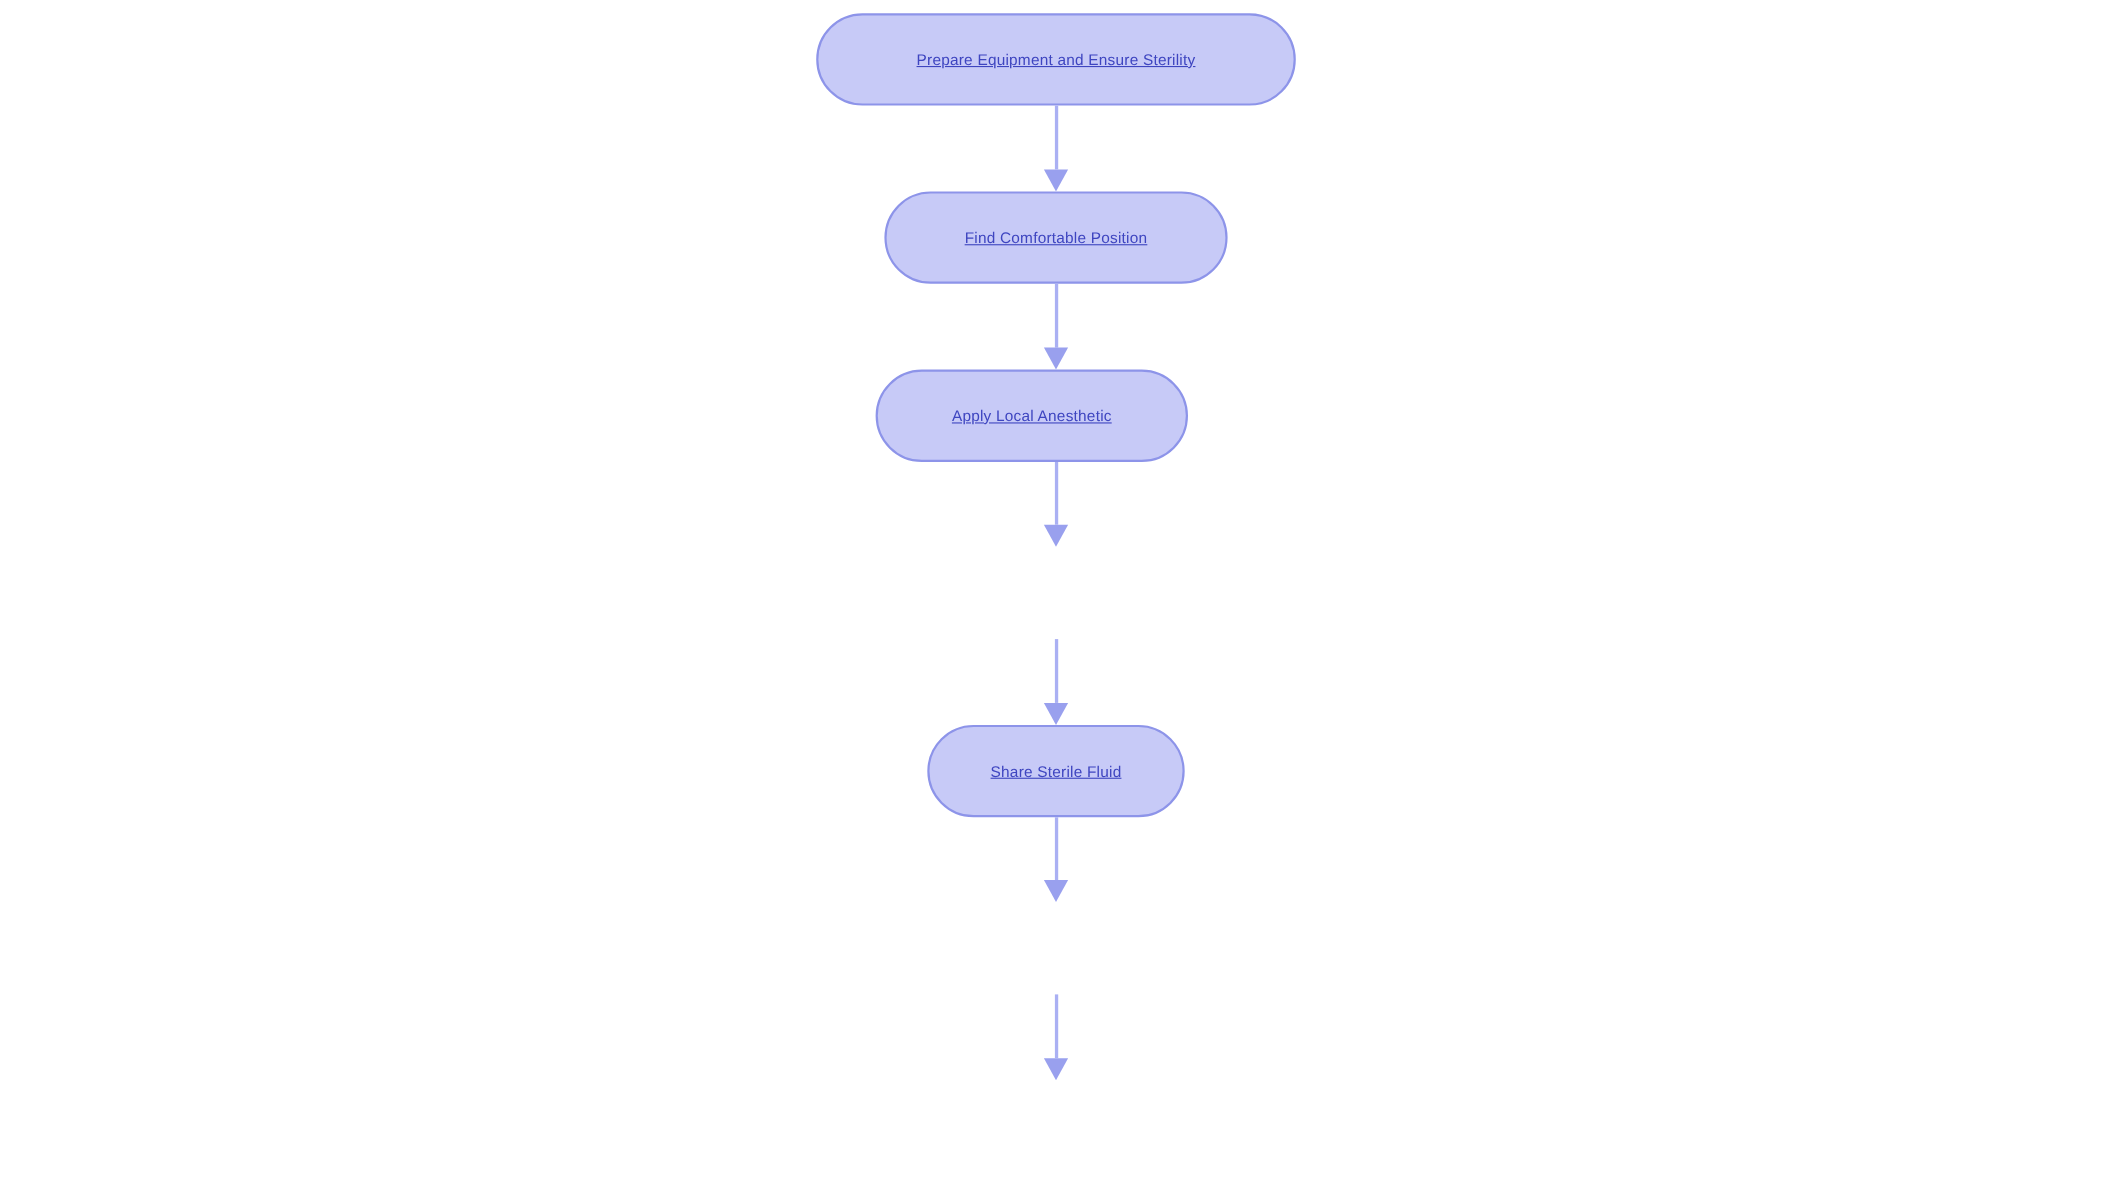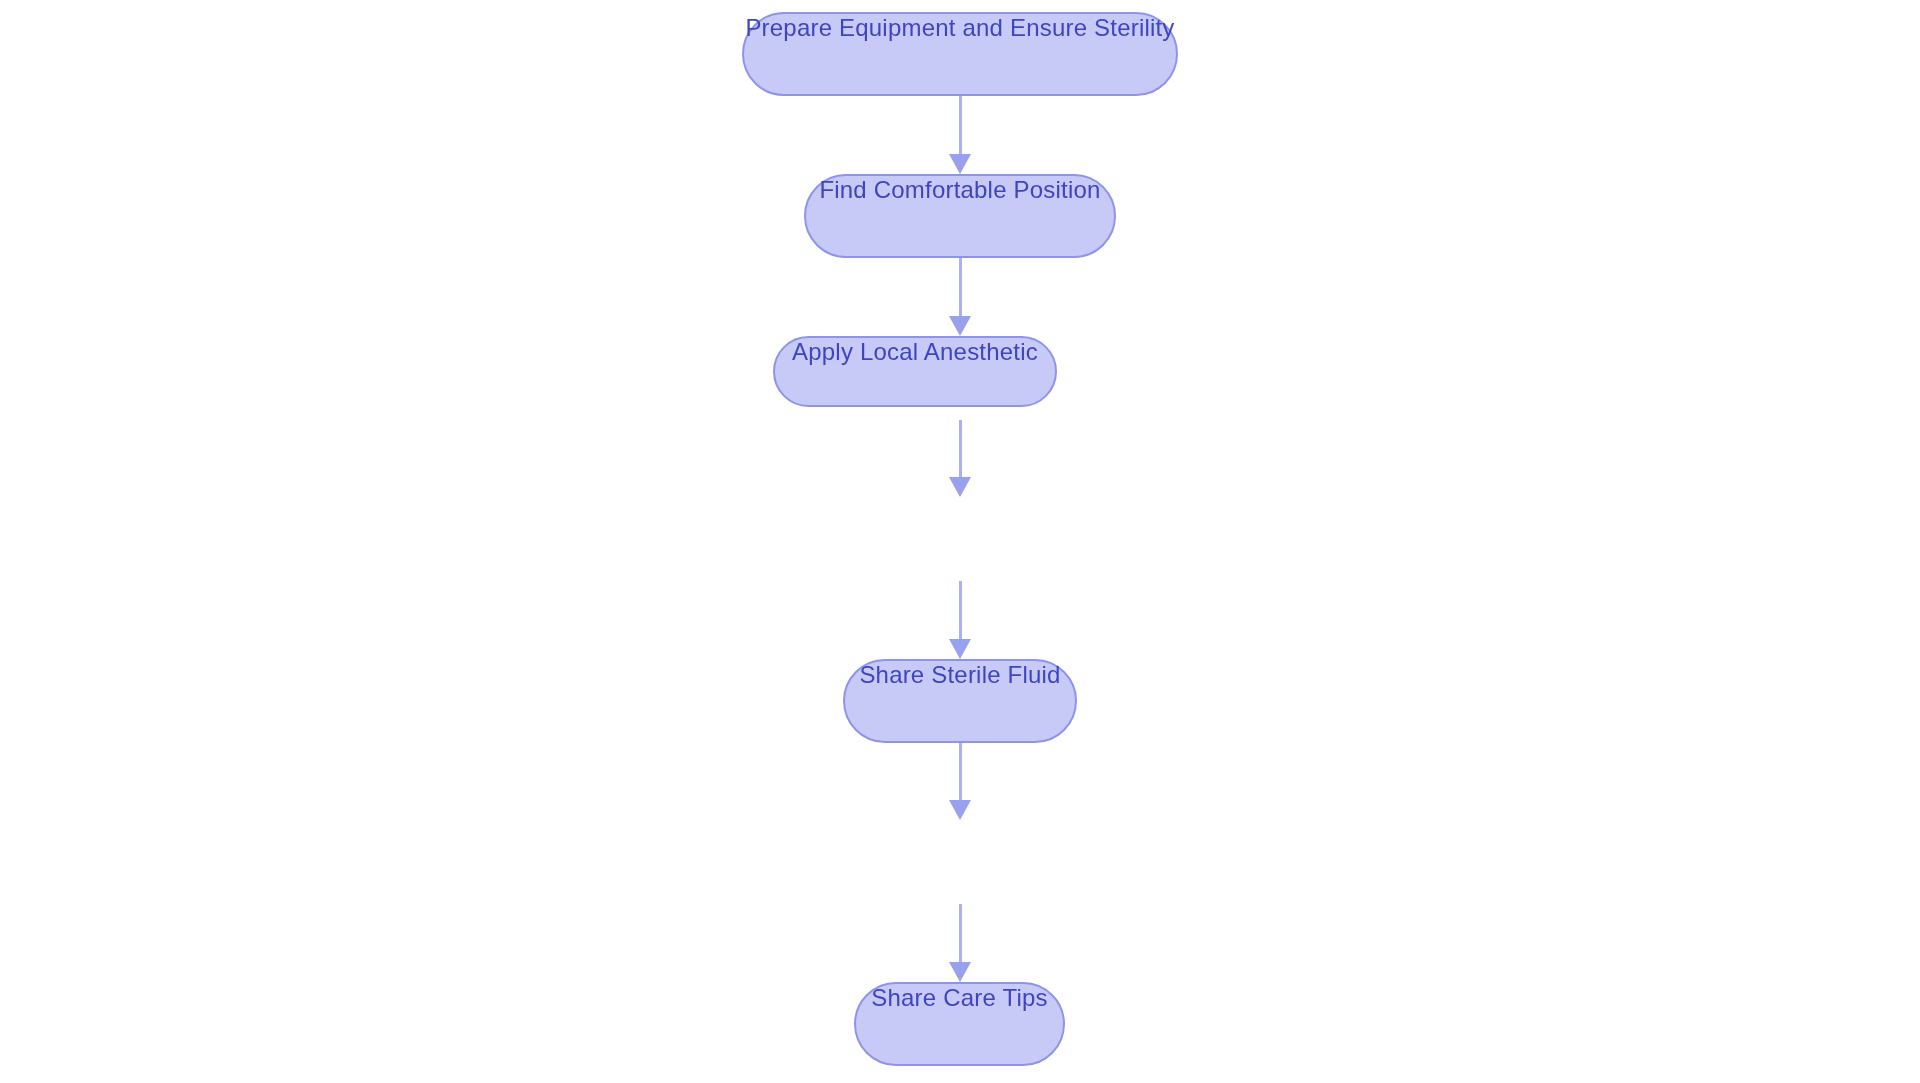--- a/index.html
+++ b/index.html
@@ -16,30 +16,32 @@
     position: relative;
     width: 1920px;
     height: 1083px;
     background: var(--background);
     font-family: "Liberation Sans", sans-serif;
     overflow: hidden;
   }
   .node {
     position: absolute;
     display: flex;
+    align-items: center;
     justify-content: center;
     background: var(--node-fill);
     border: 2px solid var(--node-border);
     border-radius: 42px;
     color: var(--node-text);
-    font-size: 24px;
+    font-size: 14px;
     font-weight: 500;
     letter-spacing: 0.2px;
     white-space: nowrap;
     text-align: center;
+    text-decoration: underline;
   }
   .edge {
     position: absolute;
     width: 22px;
     display: flex;
     flex-direction: column;
     align-items: center;
   }
   .edge-line {
     width: 3px;
@@ -70,21 +72,21 @@
 
   <div class="node" style="left:804px; top:174px; width:312px; height:84px;">
     <span>Find Comfortable Position</span>
   </div>
 
   <div class="edge" style="left:949px; top:258px; height:78px;">
     <div class="edge-line"></div>
     <div class="edge-head"></div>
   </div>
 
-  <div class="node" style="left:773px; top:336px; width:284px; height:71px;">
+  <div class="node" style="left:796px; top:336px; width:284px; height:84px;">
     <span>Apply Local Anesthetic</span>
   </div>
 
   <div class="edge" style="left:949px; top:420px; height:77px;">
     <div class="edge-line"></div>
     <div class="edge-head"></div>
   </div>
 
 
   <div class="edge" style="left:949px; top:581px; height:78px;">
@@ -100,17 +102,14 @@
     <div class="edge-line"></div>
     <div class="edge-head"></div>
   </div>
 
 
   <div class="edge" style="left:949px; top:904px; height:78px;">
     <div class="edge-line"></div>
     <div class="edge-head"></div>
   </div>
 
-  <div class="node" style="left:854px; top:982px; width:211px; height:84px;">
-    <span>Share Care Tips</span>
-  </div>
 
 </div>
 
 </body></html>

